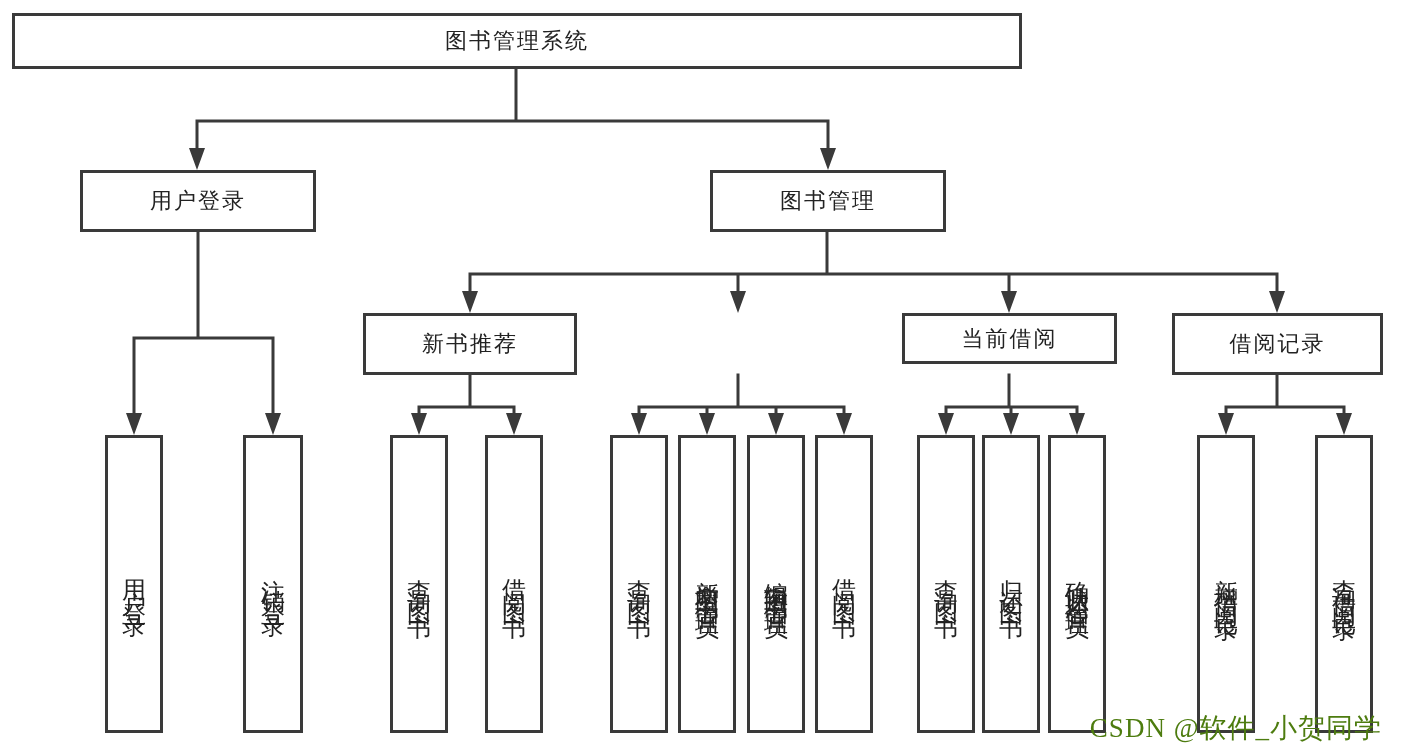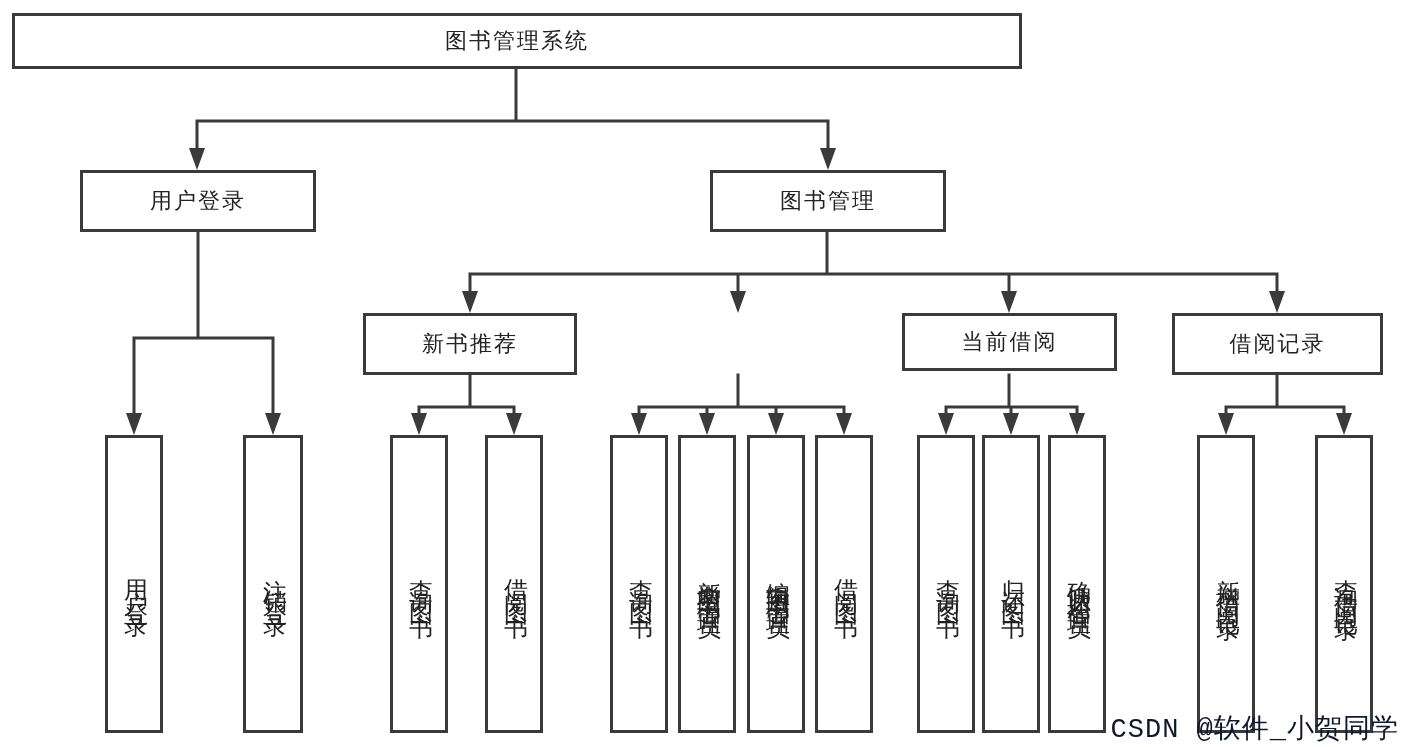--- a/index.html
+++ b/index.html
@@ -1,21 +1,21 @@
 <!DOCTYPE html>
 <html><head>
 <meta charset="utf-8">
 <style>
   html, body { margin: 0; padding: 0; background: #ffffff; }
   .canvas {
     position: relative;
     width: 1405px;
     height: 747px;
     background: #ffffff;
-    font-family: Liberation Mono, monospace;
+    font-family: Liberation Serif, serif;
     overflow: hidden;
   }
   .connectors {
     position: absolute;
     left: 0; top: 0;
     width: 1405px; height: 747px;
   }
   .box {
     position: absolute;
     box-sizing: border-box;
@@ -38,23 +38,23 @@
     font-size: 24px;
     color: #222222;
     line-height: 1;
   }
   .v4 { letter-spacing: 12px; }  
   .v6 { letter-spacing: 8px; }   
   .v9 { letter-spacing: 5px; }   
   .watermark {
     position: absolute;
     top: 710px;
-    right: 6px;
+    right: 23px;
     font-size: 27px;
-    color: #0f172a;
+    color: #4d7c0f;
     letter-spacing: 1px;
     z-index: 10;
     white-space: nowrap;
   }
 </style>
 </head>
 <body>
 
 <div class="canvas">
 
@@ -82,21 +82,21 @@
   <div class="box" style="left:80px;top:170px;width:236px;height:62px">
     <span class="hlabel">用户登录</span>
   </div>
   <div class="box" style="left:363px;top:313px;width:214px;height:62px">
     <span class="hlabel">新书推荐</span>
   </div>
 
   <div class="box" style="left:710px;top:170px;width:236px;height:62px">
     <span class="hlabel">图书管理</span>
   </div>
-  <div class="box" style="left:902px;top:313px;width:215px;height:58px">
+  <div class="box" style="left:902px;top:313px;width:215px;height:51px">
     <span class="hlabel">当前借阅</span>
   </div>
   <div class="box" style="left:1172px;top:313px;width:211px;height:62px">
     <span class="hlabel">借阅记录</span>
   </div>
 
   <div class="box leaf" style="left:105px">
     <span class="vlabel v4">用户登录</span>
   </div>
   <div class="box leaf" style="left:243px;width:60px">

